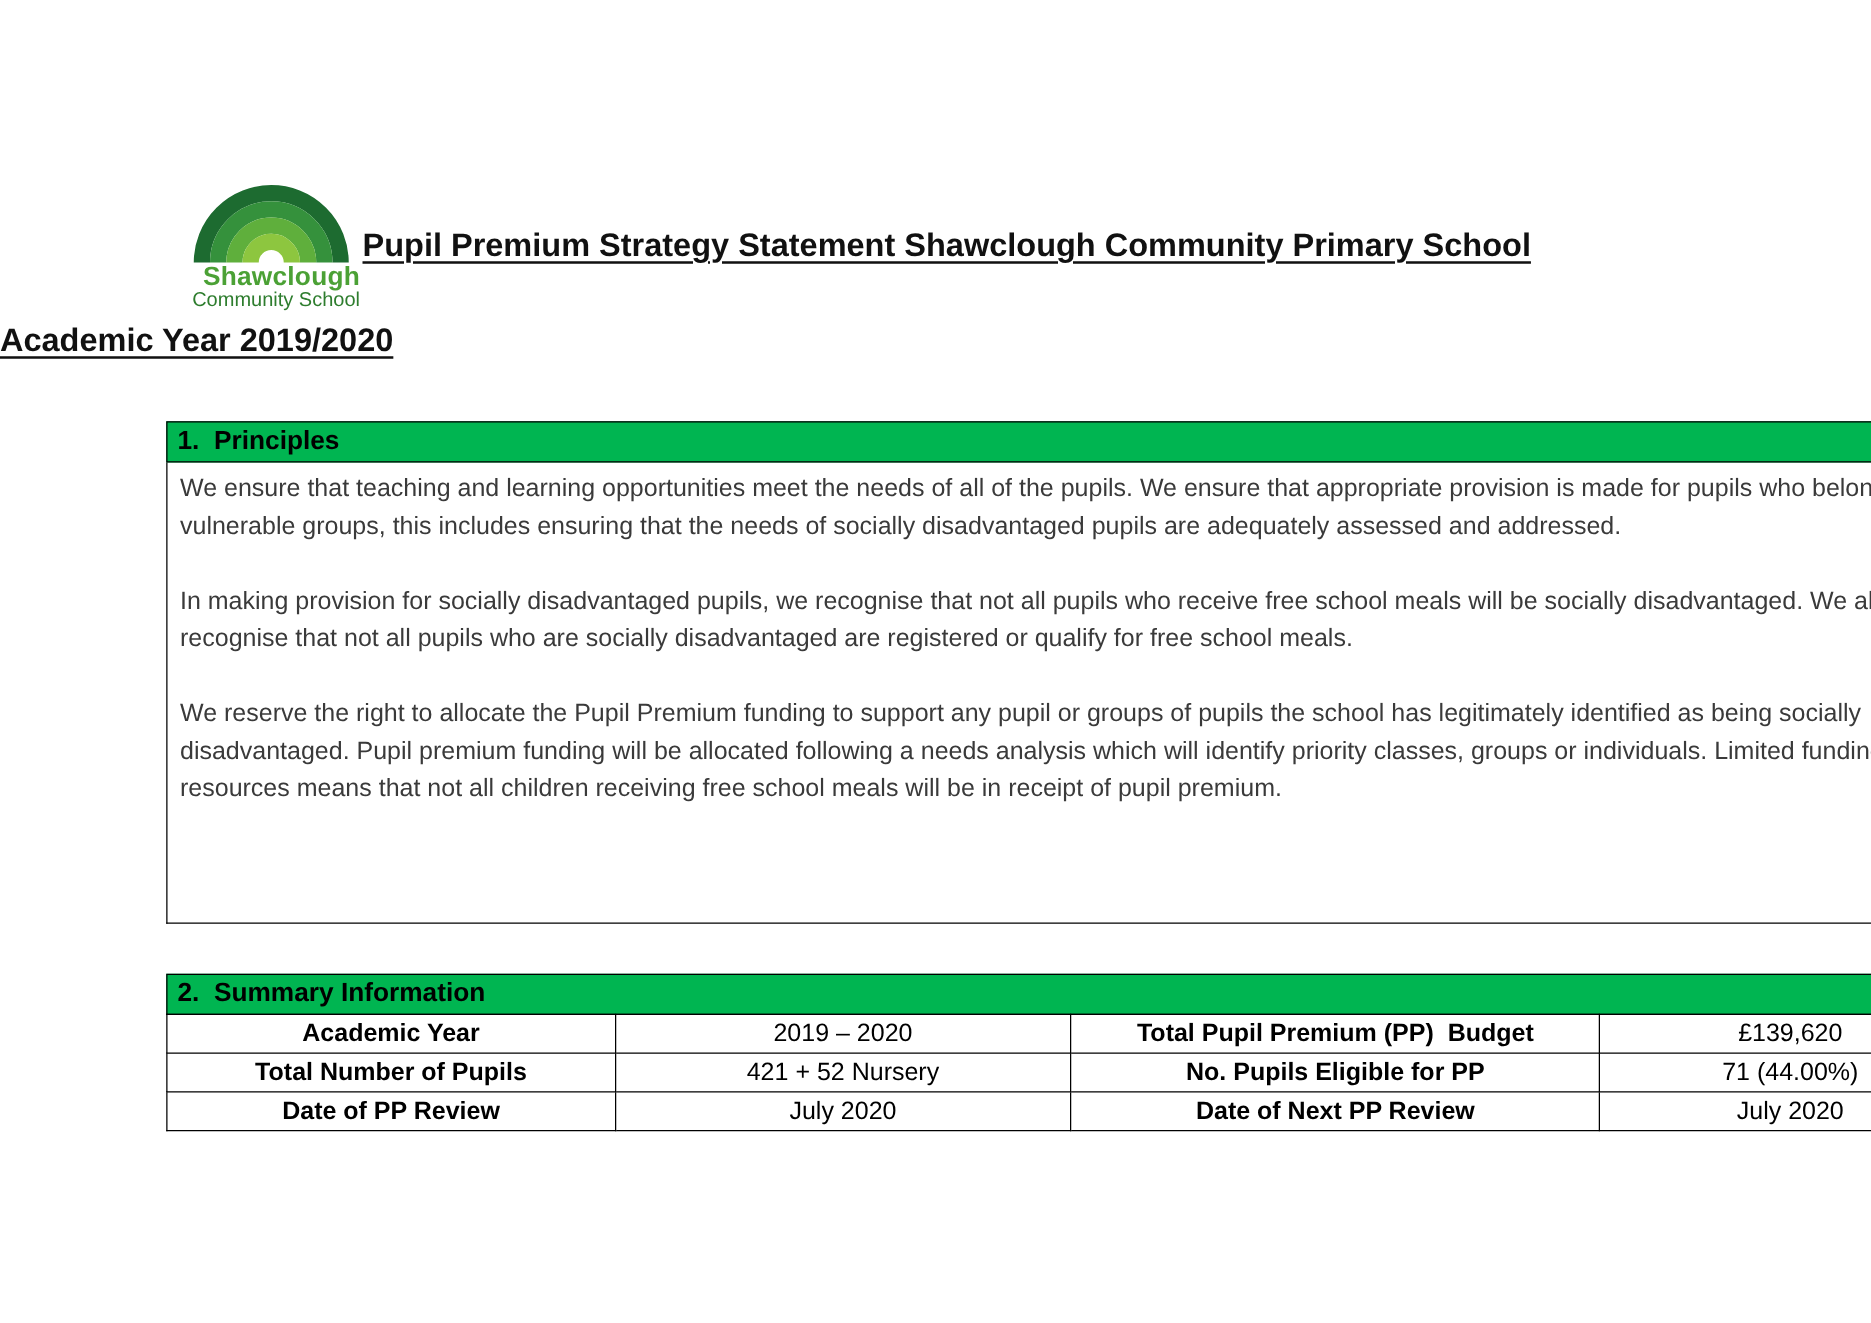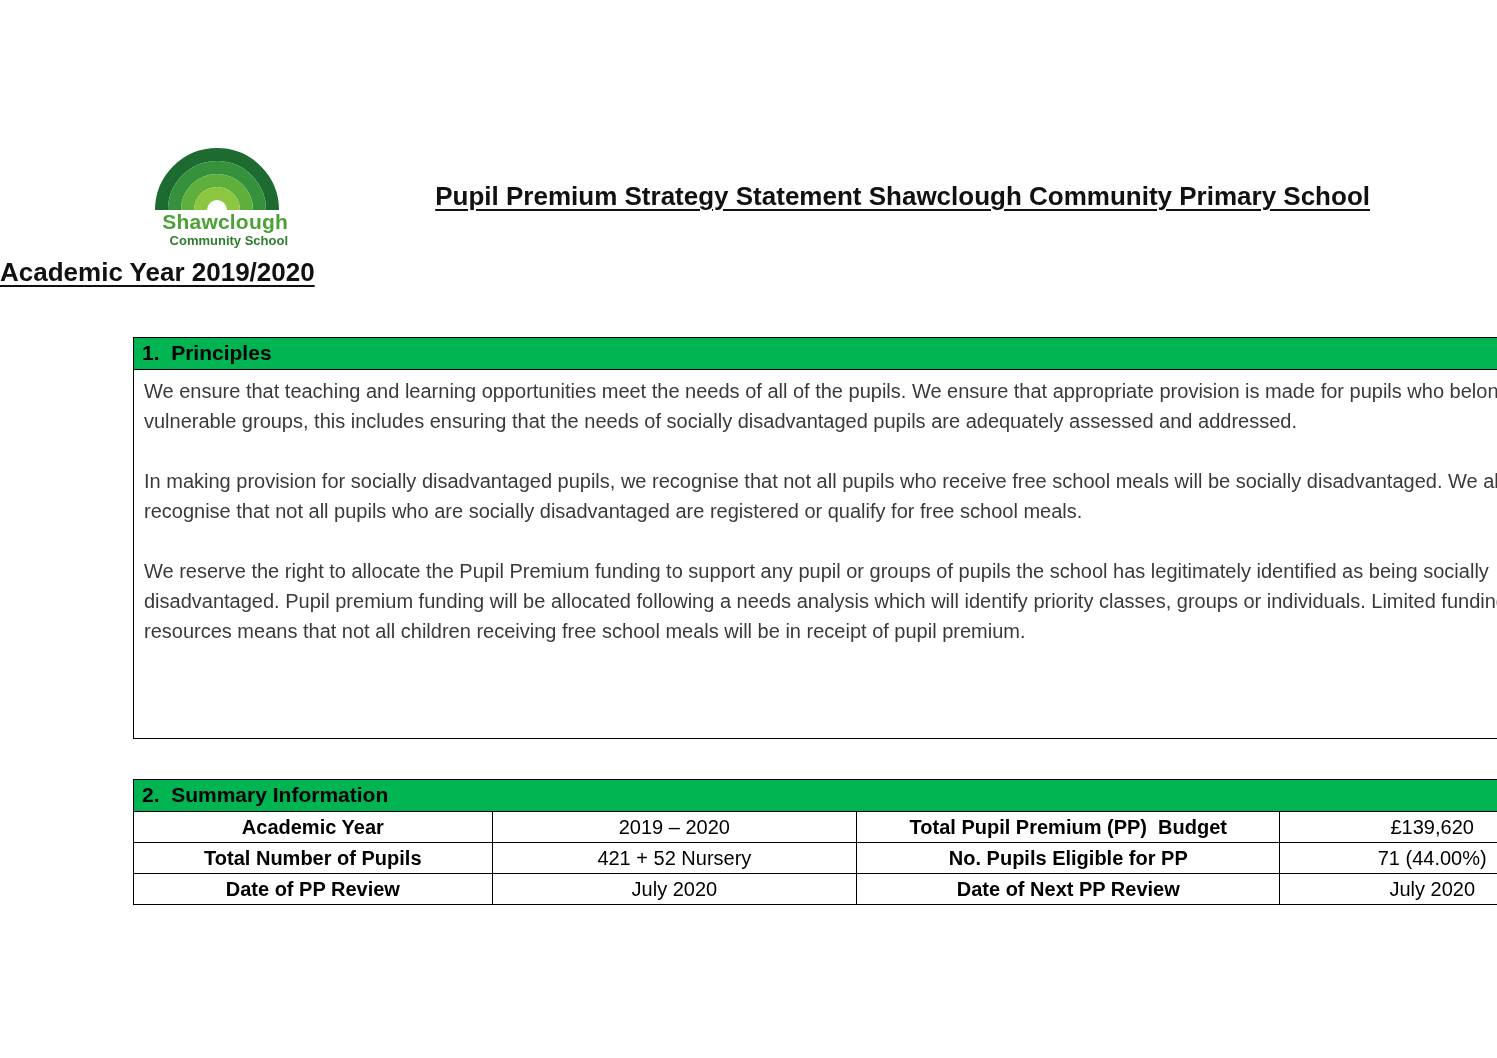--- a/index.html
+++ b/index.html
@@ -10,26 +10,26 @@
     font-family: "Liberation Sans", sans-serif;
     color: #262626;
     overflow: hidden;
   }
   .page { position: relative; width: 1497px; height: 1058px; background: #fff; }
 
   
   .logo { position: absolute; left: 146px; top: 131px; width: 142px; text-align: right; }
   .logo svg { display: block; margin: 0 auto; }
   .logo-name { color: #4ba135; font-weight: bold; font-size: 21px; line-height: 22px; letter-spacing: 0.2px; }
-  .logo-subname { color: #2e7d2e; font-weight: bold; font-size: 13px; line-height: 15px; }
+  .logo-subname { color: #2e7d2e; font-weight: normal; font-size: 16px; line-height: 15px; }
 
   
   .doc-title {
     position: absolute; top: 181px; left: 290px; width: 1080px;
-    margin: 0; text-align: right;
+    margin: 0; text-align: left;
     font-size: 26px; font-weight: bold; color: #111;
     text-decoration: underline; text-decoration-thickness: 2px; text-underline-offset: 4px;
   }
   .doc-subtitle {
     position: absolute; top: 257px; left: 0; width: 1497px;
     margin: 0; text-align: left;
     font-size: 26px; font-weight: bold; color: #111;
     text-decoration: underline; text-decoration-thickness: 2px; text-underline-offset: 4px;
   }
 

